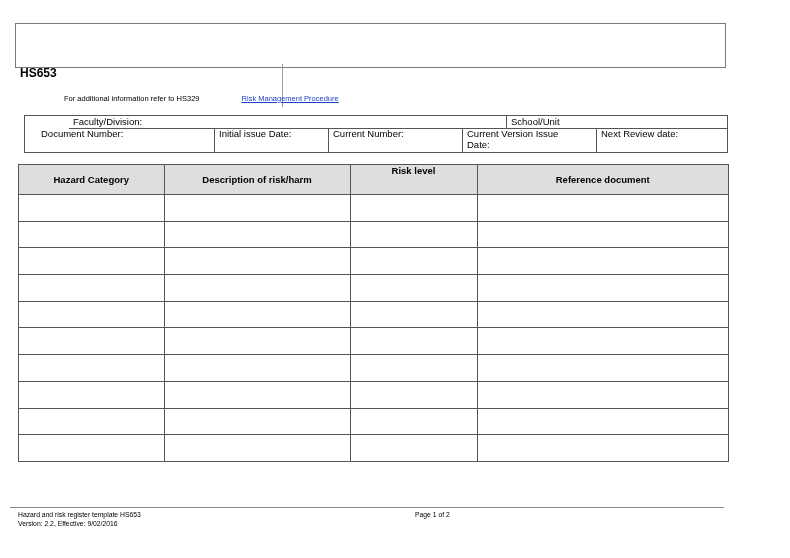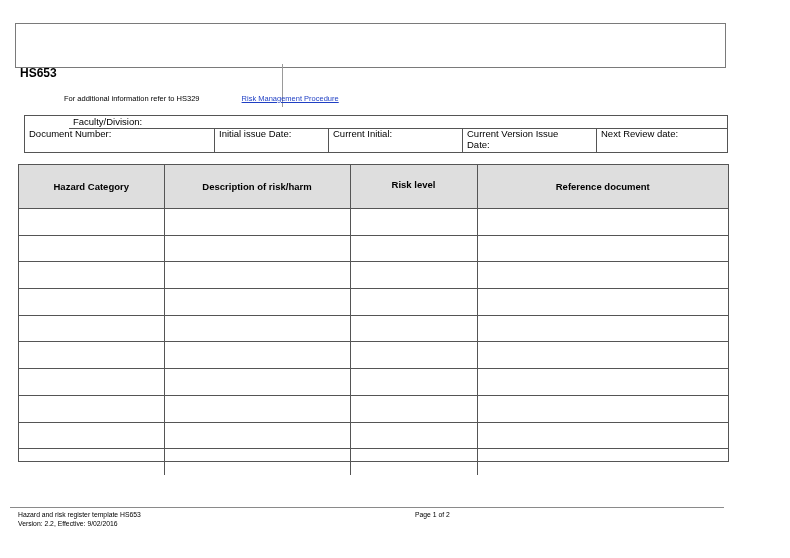--- a/index.html
+++ b/index.html
@@ -29,21 +29,21 @@
   .vline { border-left: 1px solid #555; }
 
   
   .main { left: 18px; top: 164px; width: 711px; height: 298px;
           border: 1px solid #555; box-sizing: border-box; }
   .main table { border-collapse: collapse; width: 100%; height: 100%; table-layout: fixed; }
   .main th { background: #dedede; font-size: 9.5px; font-weight: bold; height: 29px;
              border: 1px solid #555; border-top: none; padding: 0; }
   .main th.c1 { border-left: none; }
   .main th.c4 { border-right: none; }
-  .main th.risk { vertical-align: top; padding-top: 14px; }
+  .main th.risk { vertical-align: top; padding-top: 0; }
   .main td { border: 1px solid #555; height: 25.7px; padding: 0; }
   .main td.c1 { border-left: none; }
   .main td.c4 { border-right: none; }
   .main tr:last-child td { border-bottom: none; }
 
   
   .footer-line { left: 10px; top: 507px; width: 714px; height: 0; border-top: 1px solid #8a8a8a; }
   .footer-left { left: 18px; top: 510px; font-size: 6.8px; line-height: 9px; white-space: nowrap; }
   .footer-page { left: 415px; top: 510px; font-size: 6.8px; line-height: 9px; white-space: nowrap; }
 </style>
@@ -59,30 +59,33 @@
 
 <div class="abs note">
   <span>For additional information refer to HS329 </span><a>Risk Management Procedure</a>
 </div>
 
 <div class="abs info">
   <div class="row1">
     <div class="cell" style="left:0;width:437px;">
       <span>Faculty/Division:</span>
     </div>
+    <div class="cell vline" style="left:437px;right:0;">
+      <span>School/Unit</span>
+    </div>
   </div>
   <div class="row2">
-    <div class="cell" style="left:0;width:169px;">
+    <div class="cell" style="left:12px;width:169px;">
       <span>Document Number:</span>
     </div>
     <div class="cell vline" style="left:169px;width:134px;margin-left:20px;">
       <span>Initial issue Date:</span>
     </div>
     <div class="cell vline" style="left:303px;width:134px;">
-      <span>Current Initial:</span>
+      <span>Current Number:</span>
     </div>
     <div class="cell vline" style="left:437px;width:134px;padding-right:20px;">
       <span>Current Version Issue Date:</span>
     </div>
     <div class="cell vline" style="left:571px;right:0;">
       <span>Next Review date:</span>
     </div>
   </div>
 </div>
 

